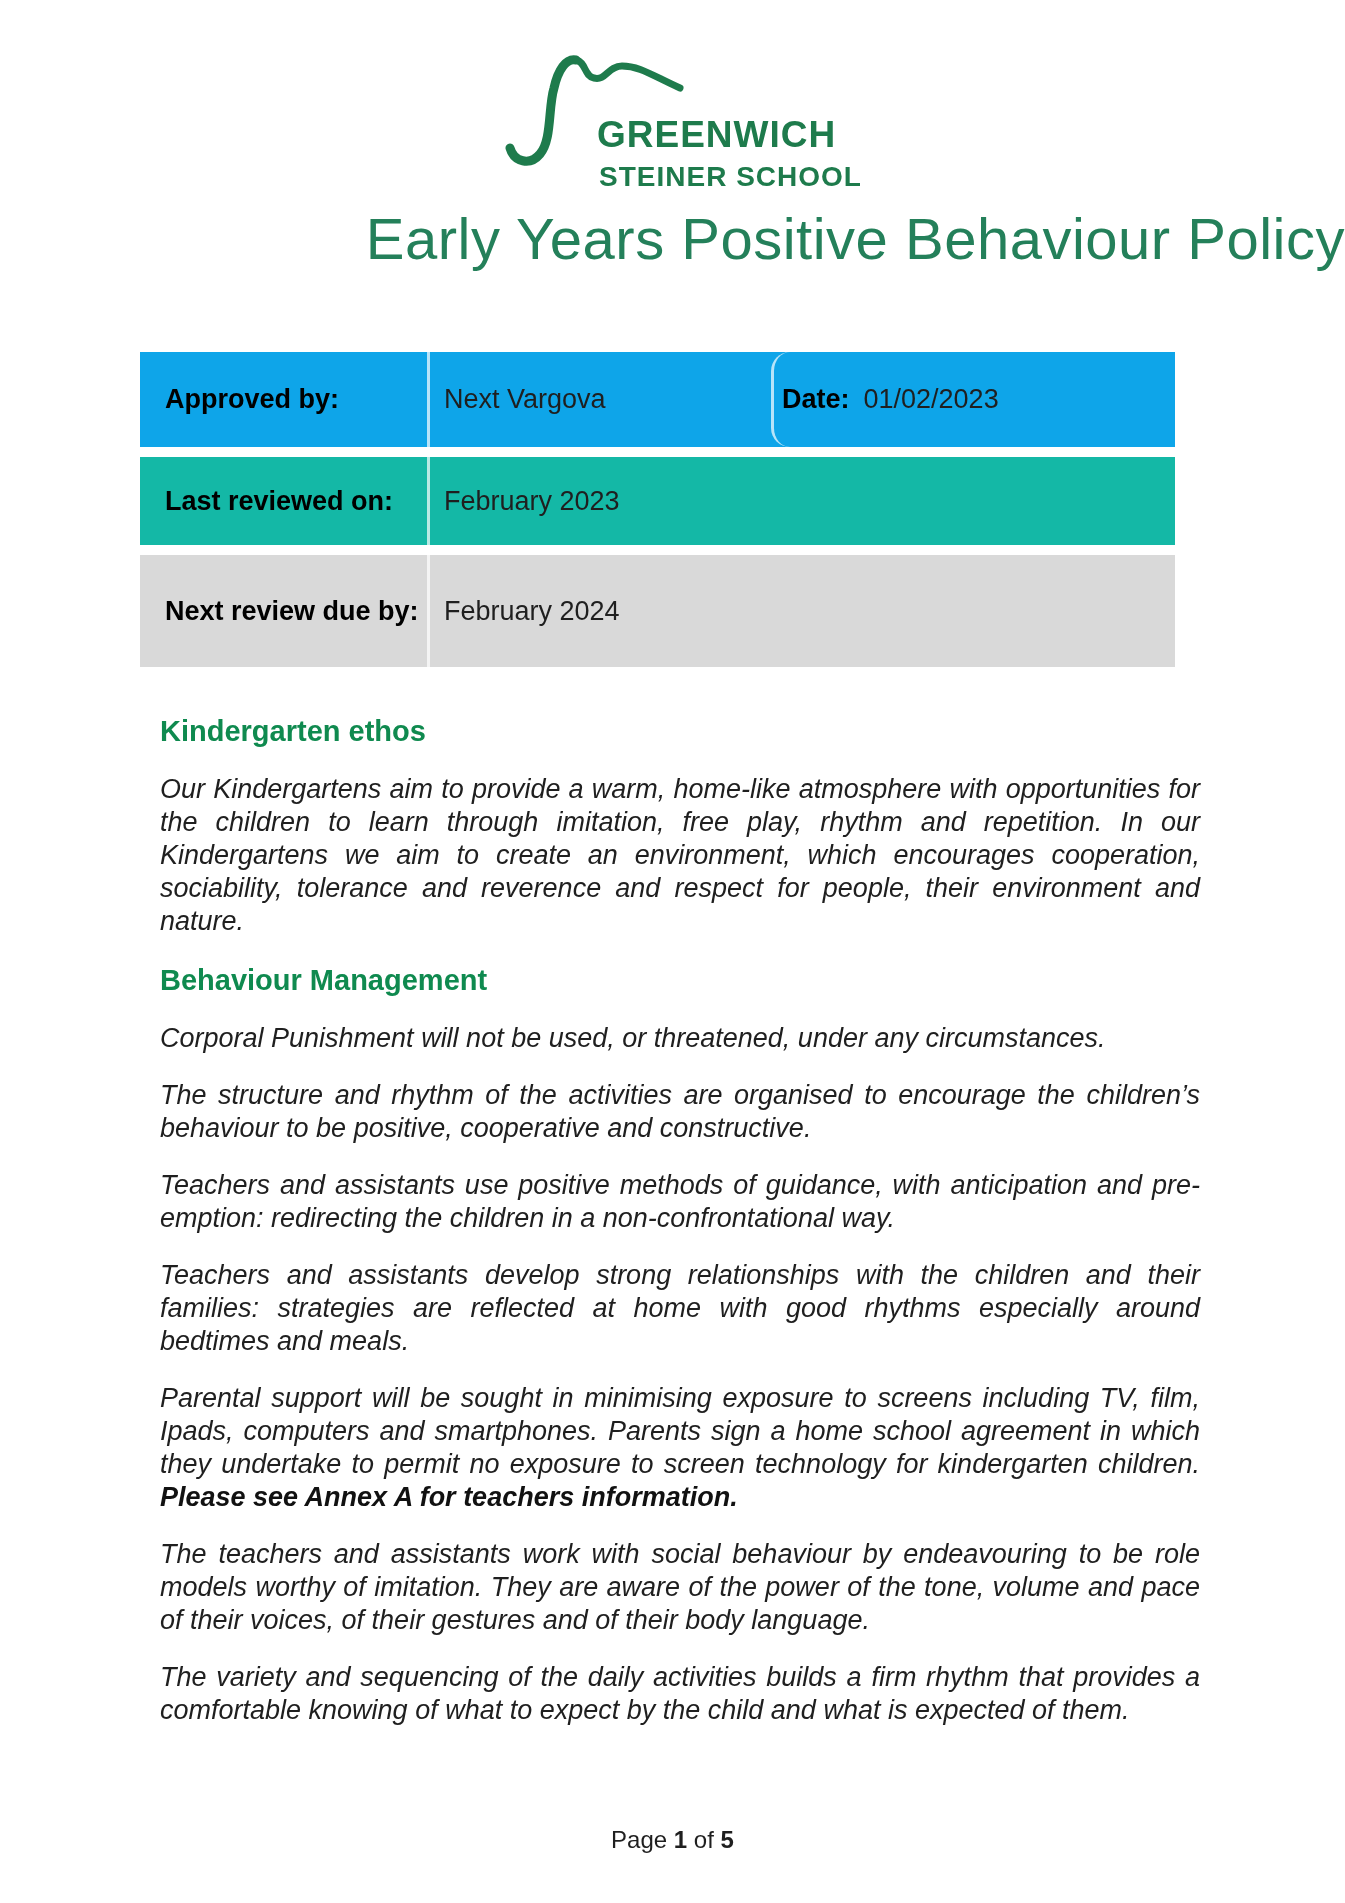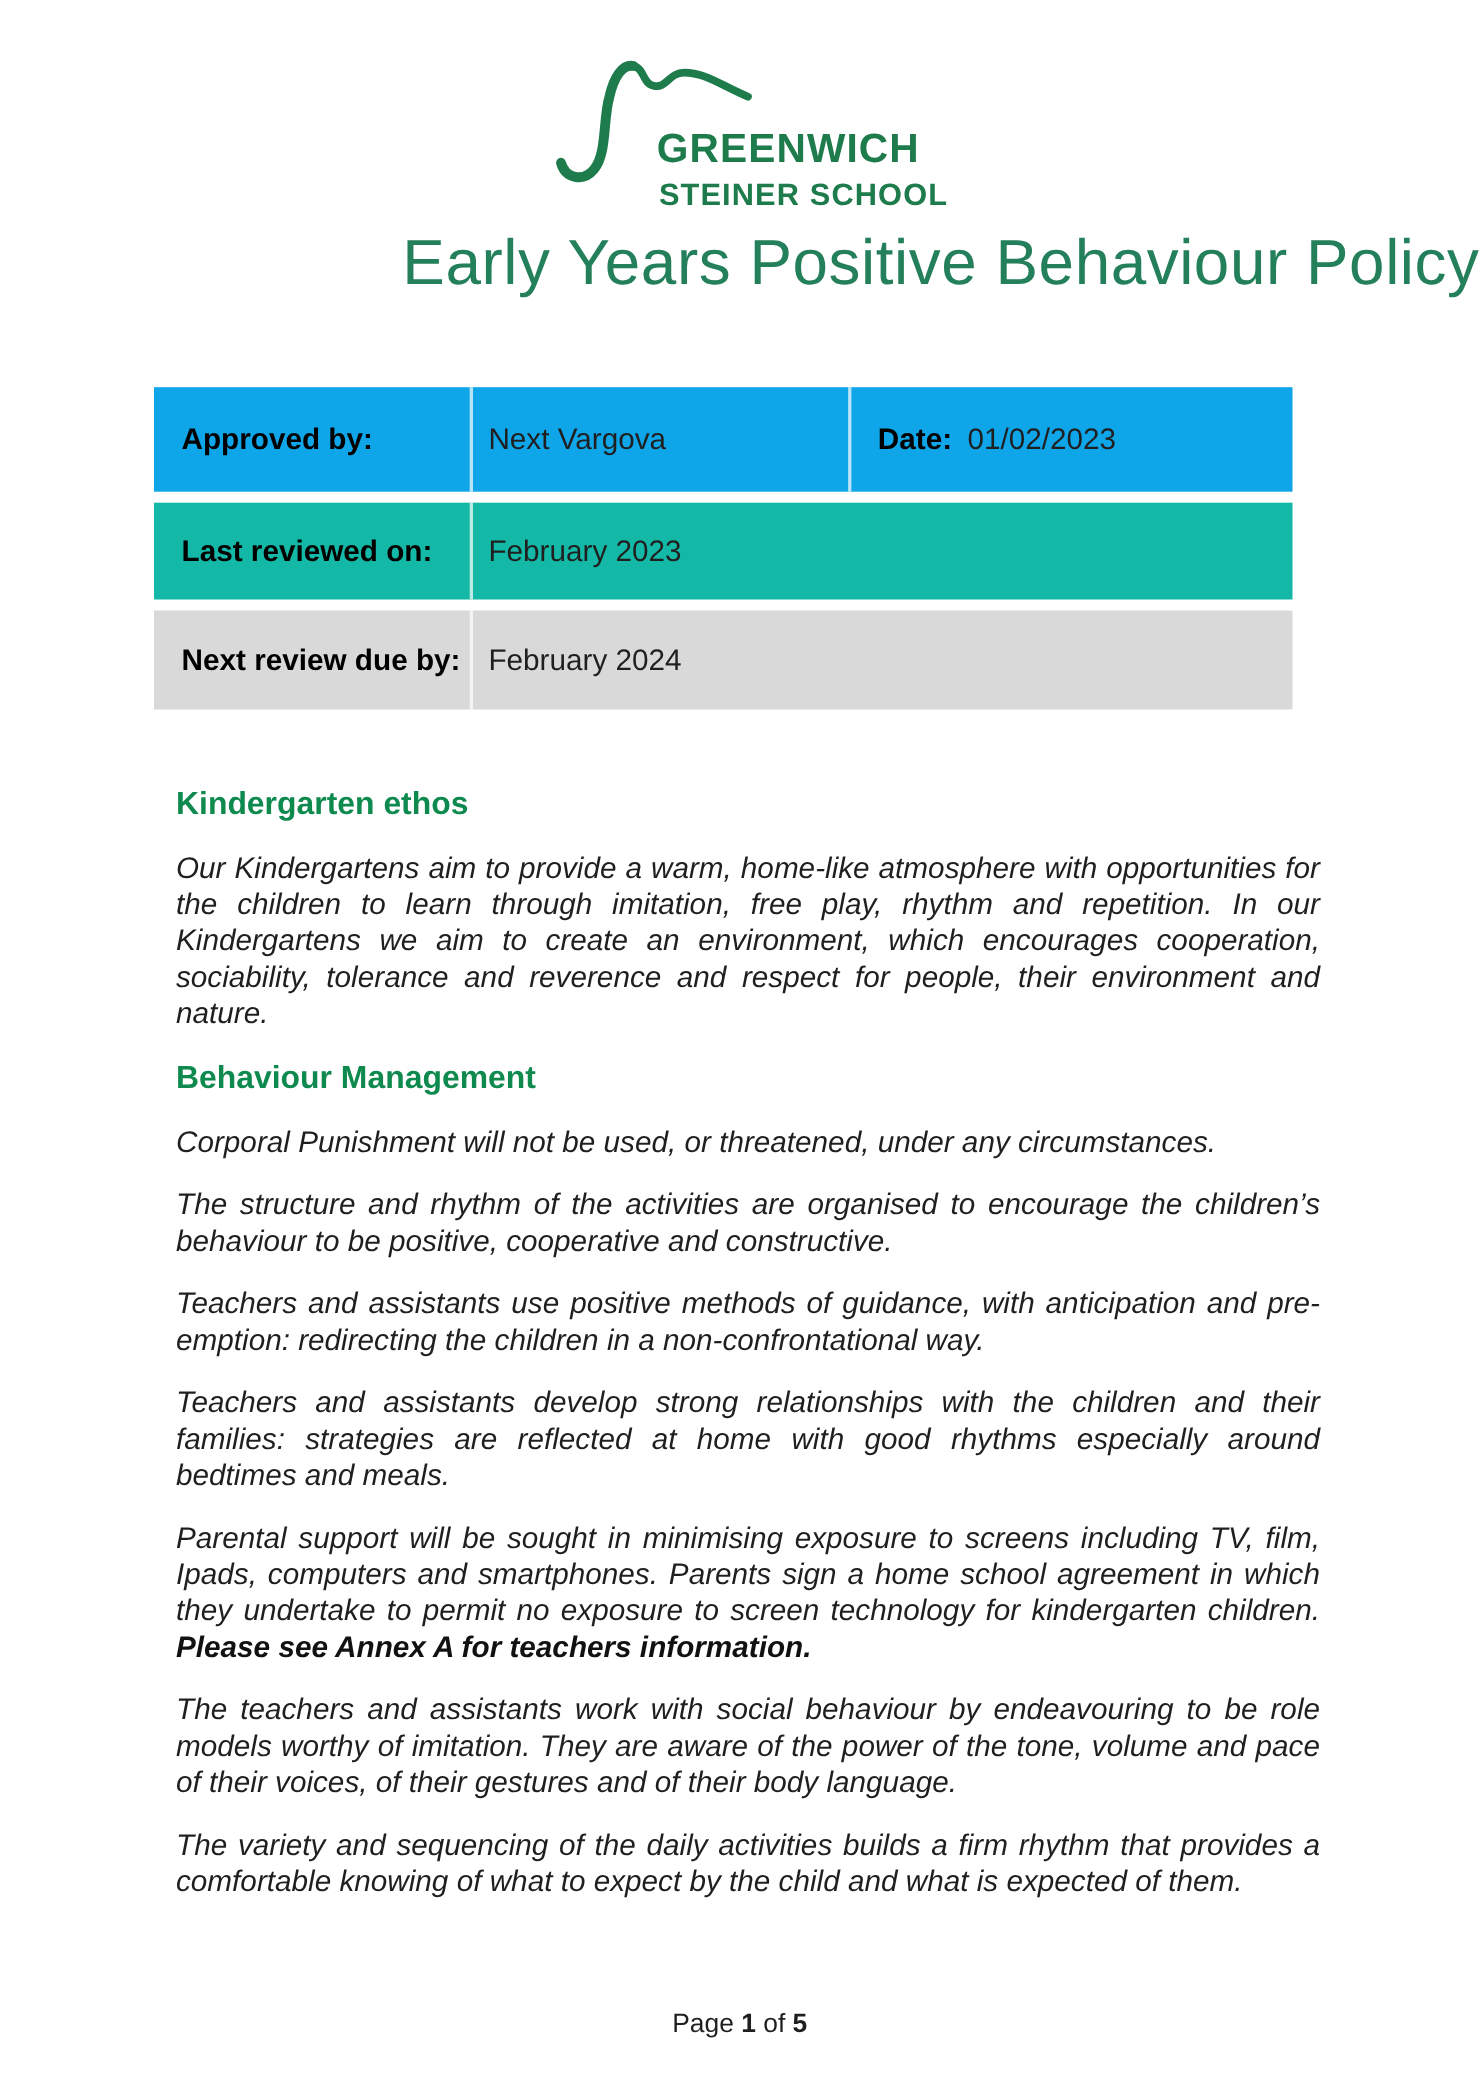--- a/index.html
+++ b/index.html
@@ -33,26 +33,26 @@
     font-size:58px;line-height:72px;font-weight:normal;
     color:#24805a;
     letter-spacing:0.5px;
   }
 
   
   .approval-table{position:absolute;left:140px;top:352px;width:1035px;}
   .meta-row{display:flex;align-items:center;font-size:27px;}
   .meta-row.r1{height:95px;background:#0ea5e9;margin-bottom:10px;}
   .meta-row.r2{height:88px;background:#14b8a6;margin-bottom:10px;}
-  .meta-row.r3{height:90px;background:#d9d9d9;}
+  .meta-row.r3{height:112px;background:#d9d9d9;}
   .cell{display:flex;align-items:center;height:100%;box-sizing:border-box;}
   .cell-label{width:287px;padding-left:25px;font-weight:bold;color:#000;}
   .cell-value{width:344px;padding-left:14px;border-left:3px solid rgba(255,255,255,0.7);color:#1f1f1f;}
   .cell-value.wide{width:745px;}
-  .cell-date{flex:1;padding-left:24px;border-left:3px solid rgba(255,255,255,0.7);}
+  .cell-date{flex:1;padding-left:8px;border-left:3px solid rgba(255,255,255,0.7);border-radius:19px;}
   .date-label{font-weight:bold;color:#000;}
   .date-value{margin-left:14px;color:#1f1f1f;}
 
   
   .content{position:absolute;left:160px;top:713px;width:1040px;}
   .content h2{
     margin:0;
     font-size:29px;line-height:36px;font-weight:bold;
     color:#0f8a4f;
   }

